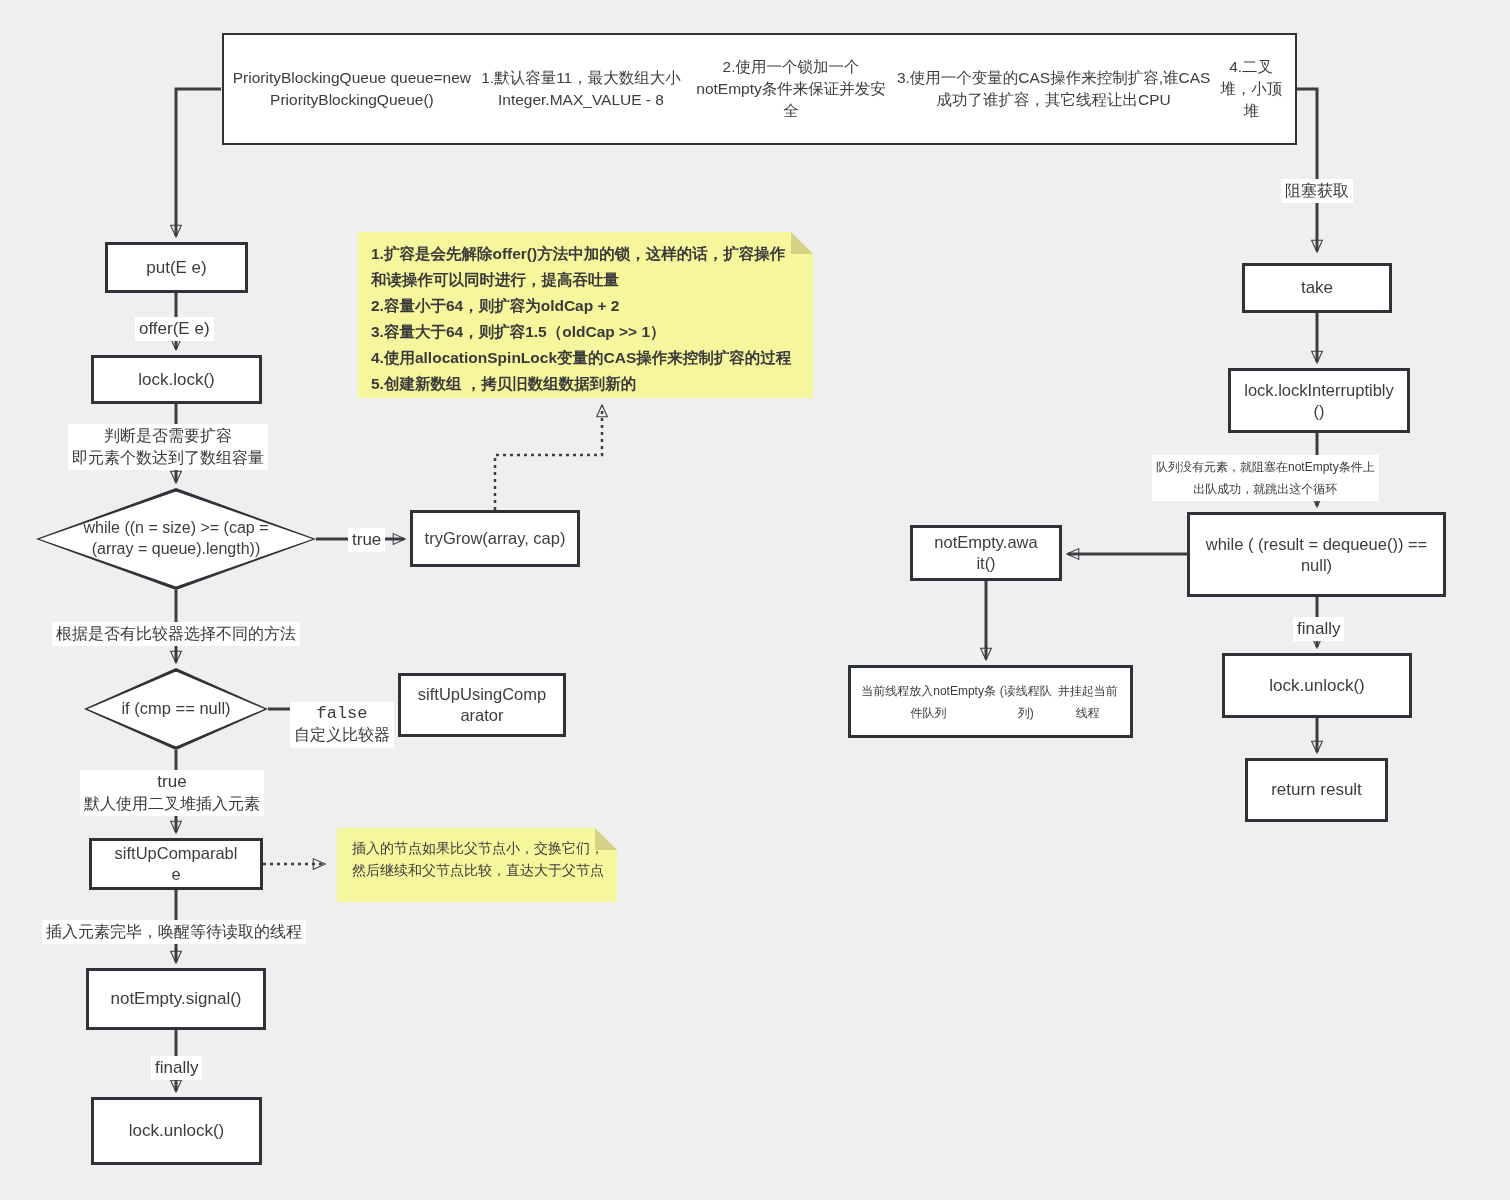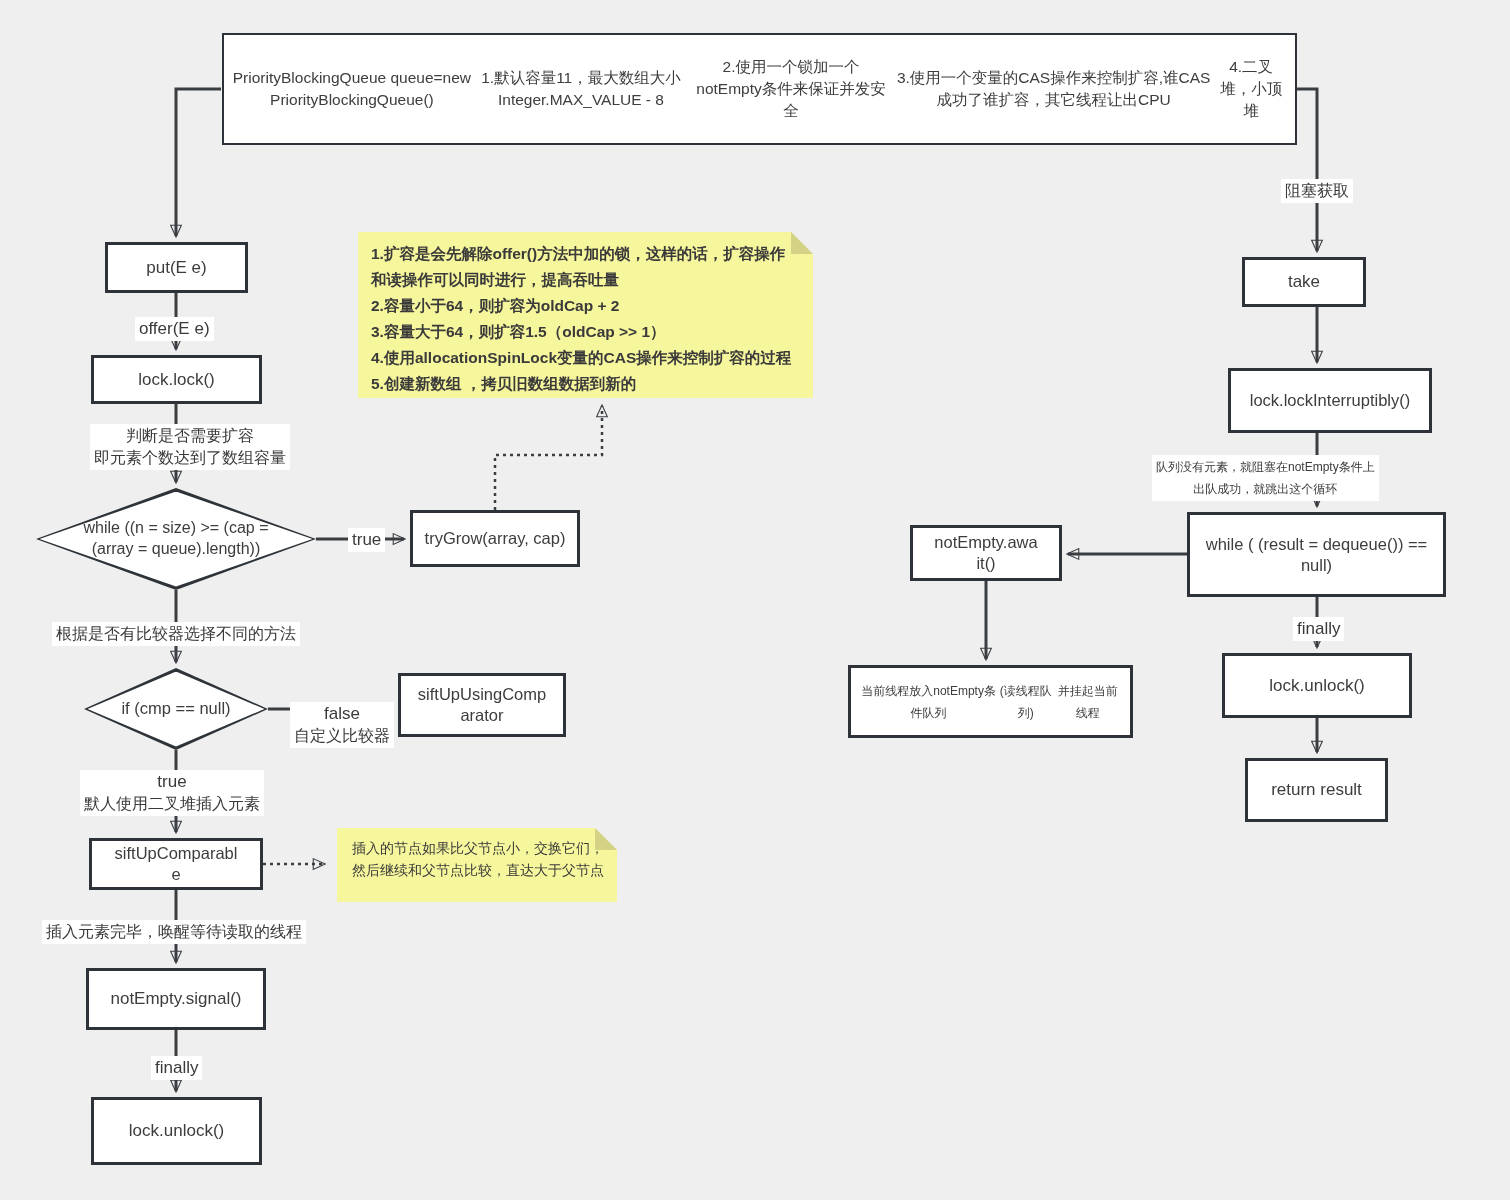--- a/index.html
+++ b/index.html
@@ -133,40 +133,40 @@
     <div>3.使用一个变量的CAS操作来控制扩容,谁CAS成功了谁扩容，其它线程让出CPU</div>
     <div>4.二叉堆，小顶堆</div>
   </div>
 
   <div class="box" style="left:105px;top:242px;width:143px;height:51px;">put(E e)</div>
 
   <div class="lbl en" style="left:135px;top:317px;">offer(E e)</div>
 
   <div class="box" style="left:91px;top:355px;width:171px;height:49px;">lock.lock()</div>
 
-  <div class="lbl" style="left:68px;top:424px;font-size:16px;margin-left:22px;">
+  <div class="lbl" style="left:68px;top:424px;font-size:16px;">
     <div>判断是否需要扩容</div>
     <div>即元素个数达到了数组容量</div>
   </div>
 
   <div class="diamond-o" style="left:36px;top:488px;width:280px;height:102px;">
     <div class="diamond-i" style="padding:0 26px;">while ((n = size) &gt;= (cap = (array = queue).length))</div>
   </div>
 
   <div class="lbl en" style="left:348px;top:528px;">true</div>
 
   <div class="box" style="left:410px;top:510px;width:170px;height:57px;font-size:16.5px;">tryGrow(array, cap)</div>
 
   <div class="lbl" style="left:52px;top:622px;font-size:16px;">根据是否有比较器选择不同的方法</div>
 
   <div class="diamond-o" style="left:84px;top:668px;width:184px;height:82px;">
     <div class="diamond-i" style="font-size:16.5px;">if (cmp == null)</div>
   </div>
 
-  <div class="lbl" style="left:290px;top:702px;font-size:16px;">
+  <div class="lbl" style="left:290px;top:702px;font-size:16px;font-family:Liberation Mono, monospace;">
     <div style="font-size:17px;">false</div>
     <div>自定义比较器</div>
   </div>
 
   <div class="box break" style="left:398px;top:673px;width:168px;height:64px;font-size:16.5px;padding:2px 16px;">siftUpUsingComparator</div>
 
   <div class="lbl" style="left:80px;top:770px;font-size:16px;">
     <div style="font-size:17px;">true</div>
     <div>默人使用二叉堆插入元素</div>
   </div>
@@ -176,23 +176,23 @@
   <div class="lbl" style="left:42px;top:920px;font-size:16px;">插入元素完毕，唤醒等待读取的线程</div>
 
   <div class="box" style="left:86px;top:968px;width:180px;height:62px;">notEmpty.signal()</div>
 
   <div class="lbl en" style="left:151px;top:1056px;">finally</div>
 
   <div class="box" style="left:91px;top:1097px;width:171px;height:68px;">lock.unlock()</div>
 
   <div class="lbl" style="left:1281px;top:179px;font-size:16px;">阻塞获取</div>
 
-  <div class="box" style="left:1242px;top:257px;width:124px;height:50px;text-align:right;">take</div>
-
-  <div class="box break" style="left:1228px;top:368px;width:204px;height:65px;font-size:16.5px;padding:2px 9px;">lock.lockInterruptibly()</div>
+  <div class="box" style="left:1242px;top:263px;width:150px;height:50px;text-align:right;">take</div>
+
+  <div class="box break" style="left:1228px;top:368px;width:182px;height:65px;font-size:16.5px;padding:2px 9px;">lock.lockInterruptibly()</div>
 
   <div class="lbl" style="left:1152px;top:455px;font-size:12px;">
     <div>队列没有元素，就阻塞在notEmpty条件上</div>
     <div>出队成功，就跳出这个循环</div>
   </div>
 
   <div class="box" style="left:1187px;top:512px;width:259px;height:85px;font-size:16.5px;padding:2px 12px;text-align:center;">while ( (result = dequeue()) == null)</div>
 
   <div class="box break" style="left:910px;top:525px;width:152px;height:56px;font-size:16.5px;padding:2px 21px;">notEmpty.await()</div>
 

